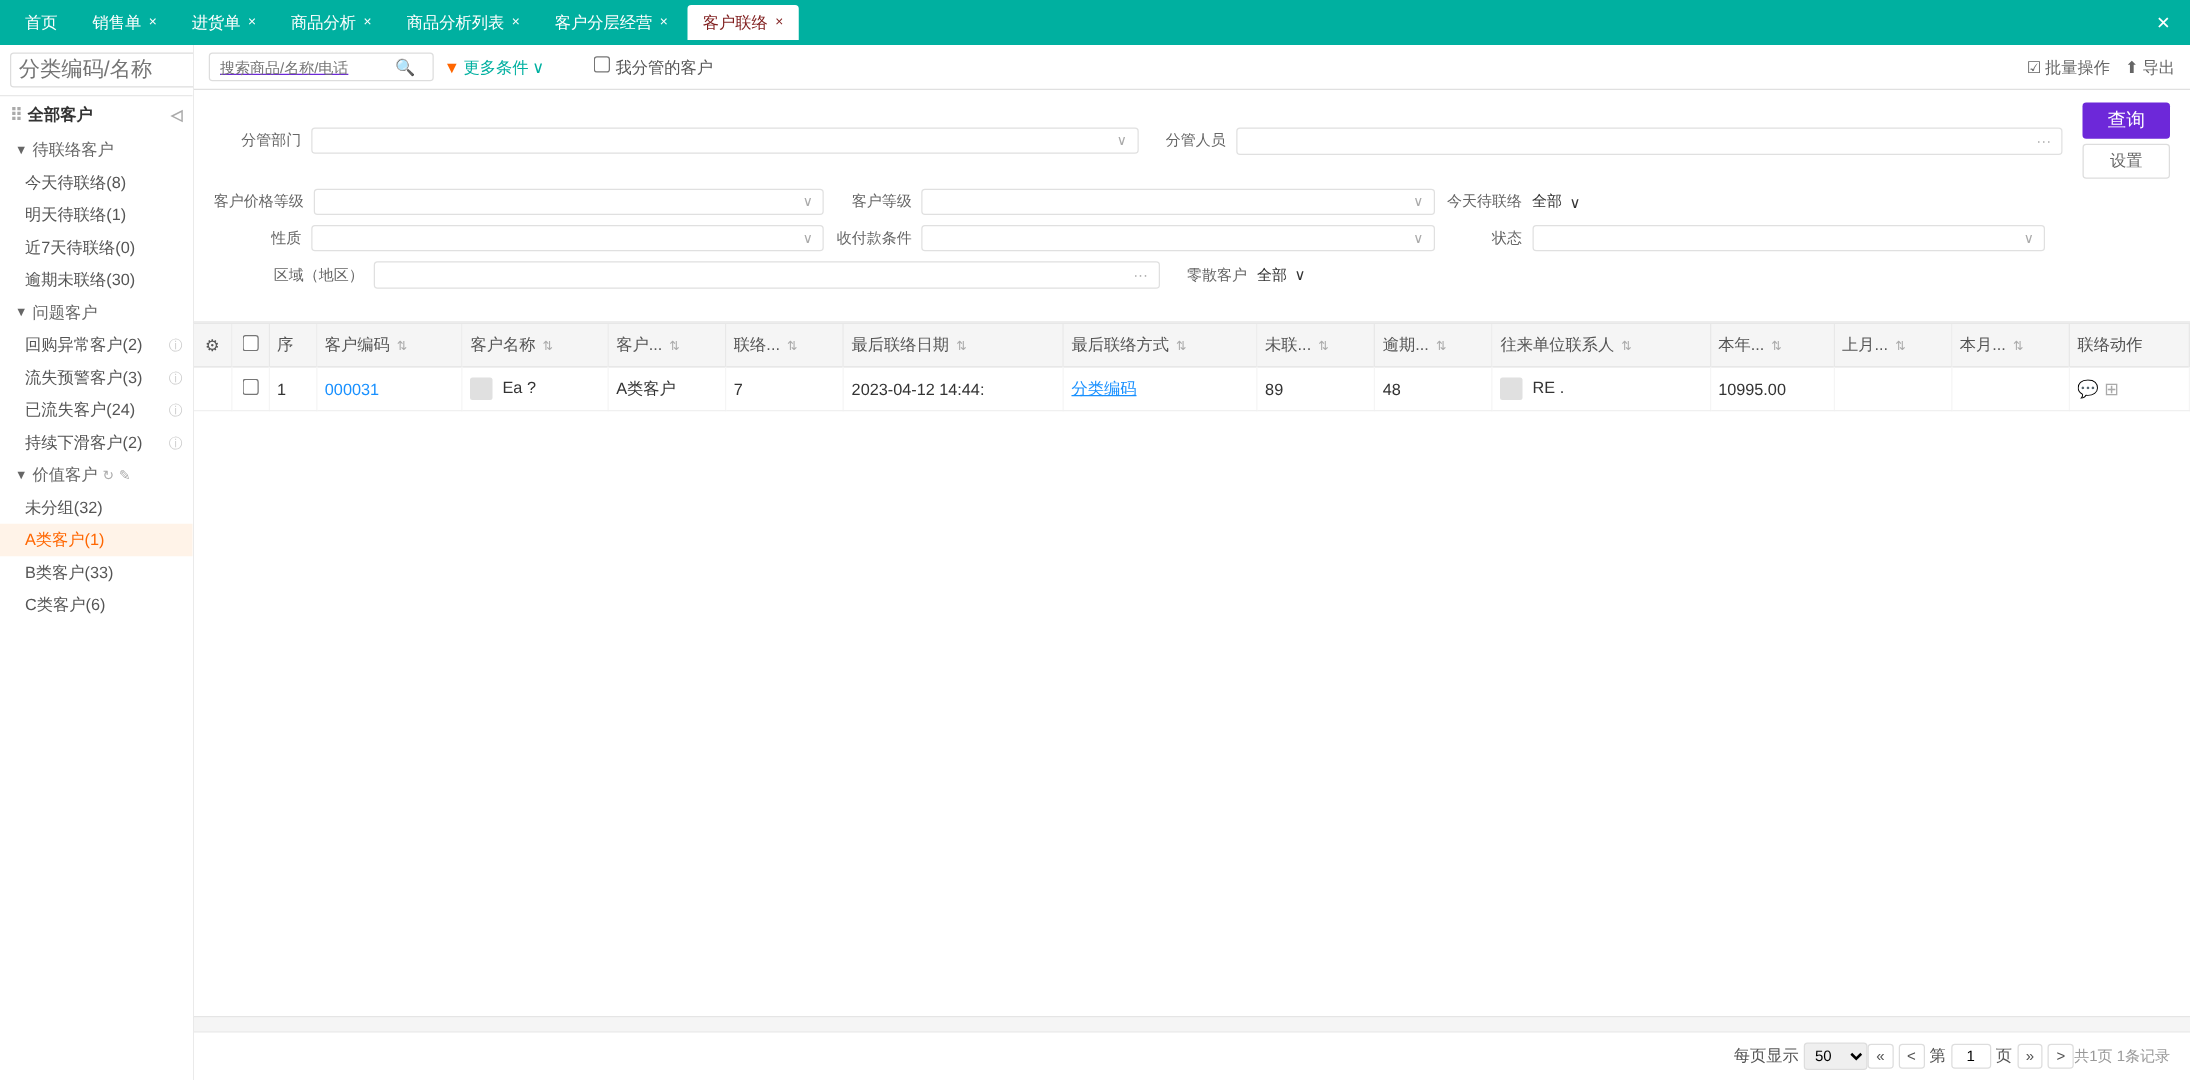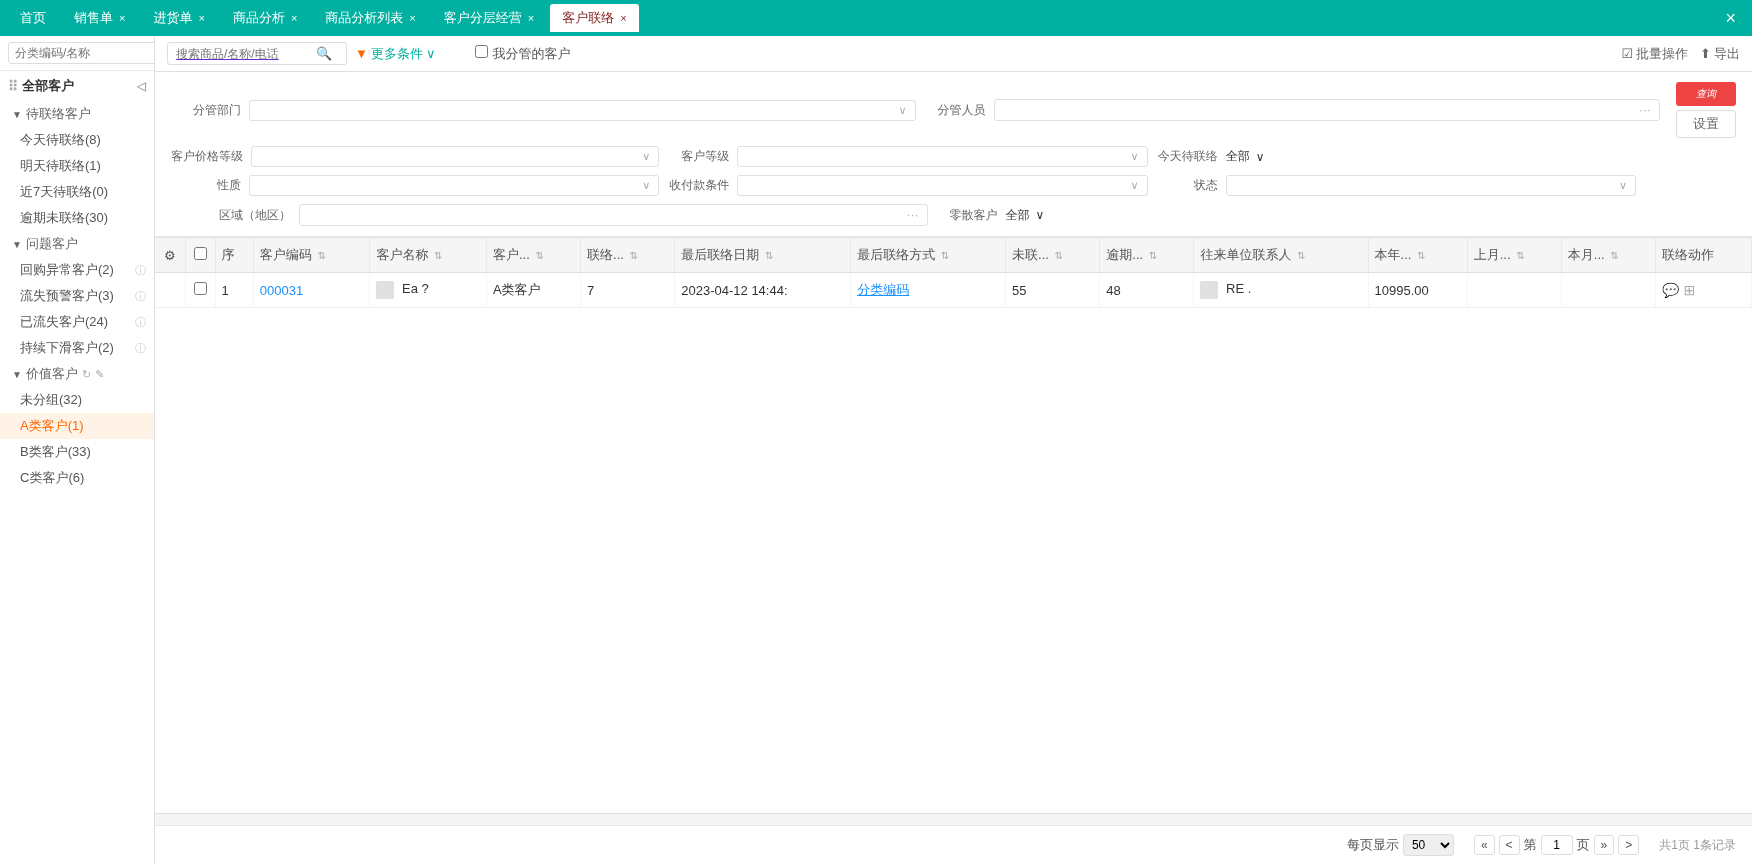--- a/index.html
+++ b/index.html
@@ -56,21 +56,21 @@
       display: flex;
       align-items: center;
       padding: 6px 8px;
       border-bottom: 1px solid #e8e8e8;
     }
     .sidebar-search input {
       flex: 1;
       border: 1px solid #ddd;
       border-radius: 3px;
       padding: 3px 6px;
-      font-size: 12px;
+      font-size: 17px;
       color: #999;
       outline: none;
     }
     .sidebar-section-header {
       display: flex;
       align-items: center;
       padding: 6px 8px;
       font-weight: bold;
       color: #333;
       cursor: pointer;
@@ -177,21 +177,21 @@
       background: #fff;
       border-bottom: 1px solid #e8e8e8;
       padding: 10px 16px;
     }
     .filter-row {
       display: flex;
       align-items: center;
       margin-bottom: 8px;
       gap: 0;
     }
-    .filter-row:last-child { margin-bottom: 0; padding-left: 48px; }
+    .filter-row:last-child { margin-bottom: 16px; padding-left: 48px; }
     .filter-cell {
       display: flex;
       align-items: center;
       flex: 1;
       gap: 8px;
     }
     .filter-label {
       color: #666;
       font-size: 12px;
       white-space: nowrap;
@@ -229,28 +229,27 @@
       gap: 6px;
     }
     .filter-select-inline span { color: #333; font-size: 12px; }
     .action-btns {
       display: flex;
       flex-direction: column;
       gap: 4px;
       margin-left: 16px;
     }
     .btn-query {
-      background: #ef4444;
+      background: #6d28d9;
       color: #fff;
       border: none;
       border-radius: 3px;
       padding: 5px 20px;
       cursor: pointer;
-      font-size: 10px;
-      font-style: italic;
+      font-size: 15px;
     }
     .btn-setting {
       background: #fff;
       color: #666;
       border: 1px solid #ddd;
       border-radius: 3px;
       padding: 4px 16px;
       cursor: pointer;
       font-size: 13px;
     }
@@ -299,21 +298,21 @@
     .row-action-icon { color: #aaa; cursor: pointer; font-size: 14px; }
 
     
     .pagination {
       display: flex;
       align-items: center;
       justify-content: flex-end;
       padding: 8px 16px;
       background: #fff;
       border-top: 1px solid #e8e8e8;
-      gap: 20px;
+      gap: 0;
       font-size: 12px;
       color: #555;
     }
     .pagination-size {
       display: flex;
       align-items: center;
       gap: 4px;
     }
     .page-size-select {
       border: 1px solid #ddd;
@@ -661,21 +660,21 @@
             <td>1</td>
             <td><span style="color:#1890ff;cursor:pointer">000031</span></td>
             <td>
               <span style="display:inline-block;width:18px;height:18px;background:#e0e0e0;border-radius:2px;margin-right:4px;vertical-align:middle;"></span>
               <span>Ea ?</span>
             </td>
             <td>A类客户</td>
             <td>7</td>
             <td>2023-04-12 14:44:</td>
             <td><span class="link-text">分类编码</span></td>
-            <td>55</td>
+            <td>89</td>
             <td>48</td>
             <td>
               <span style="display:inline-block;width:18px;height:18px;background:#e0e0e0;border-radius:2px;margin-right:4px;vertical-align:middle;"></span>
               <span>RE .</span>
             </td>
             <td>10995.00</td>
             <td></td>
             <td></td>
             <td>
               <div class="row-actions">

